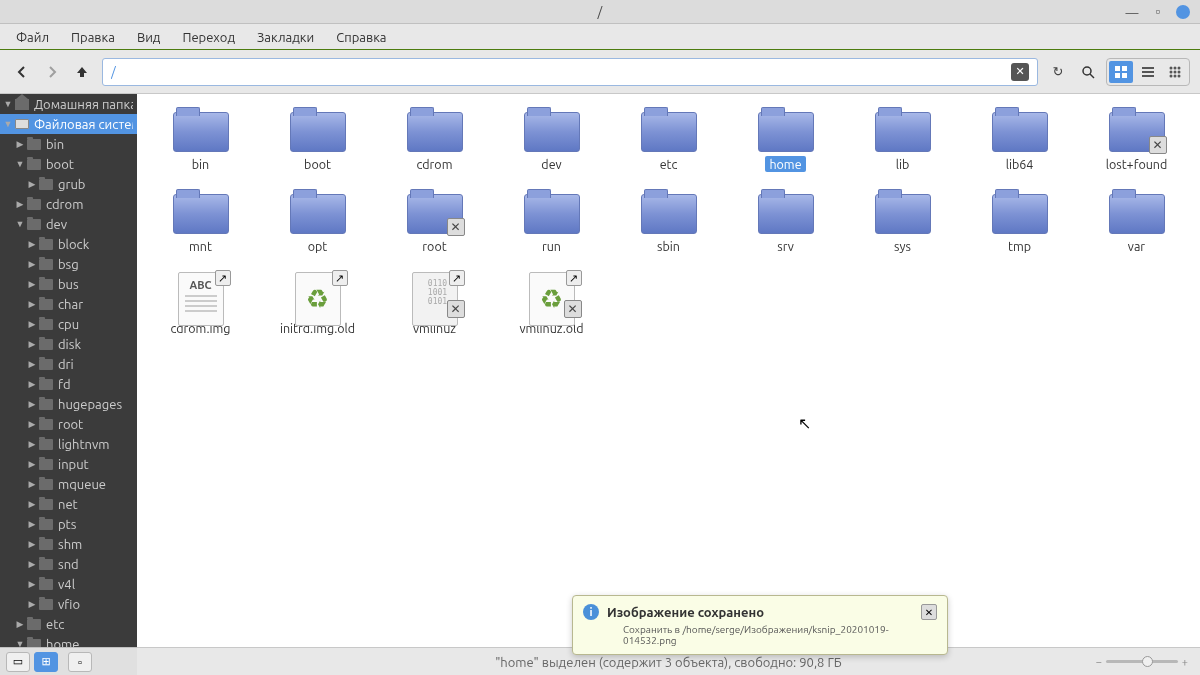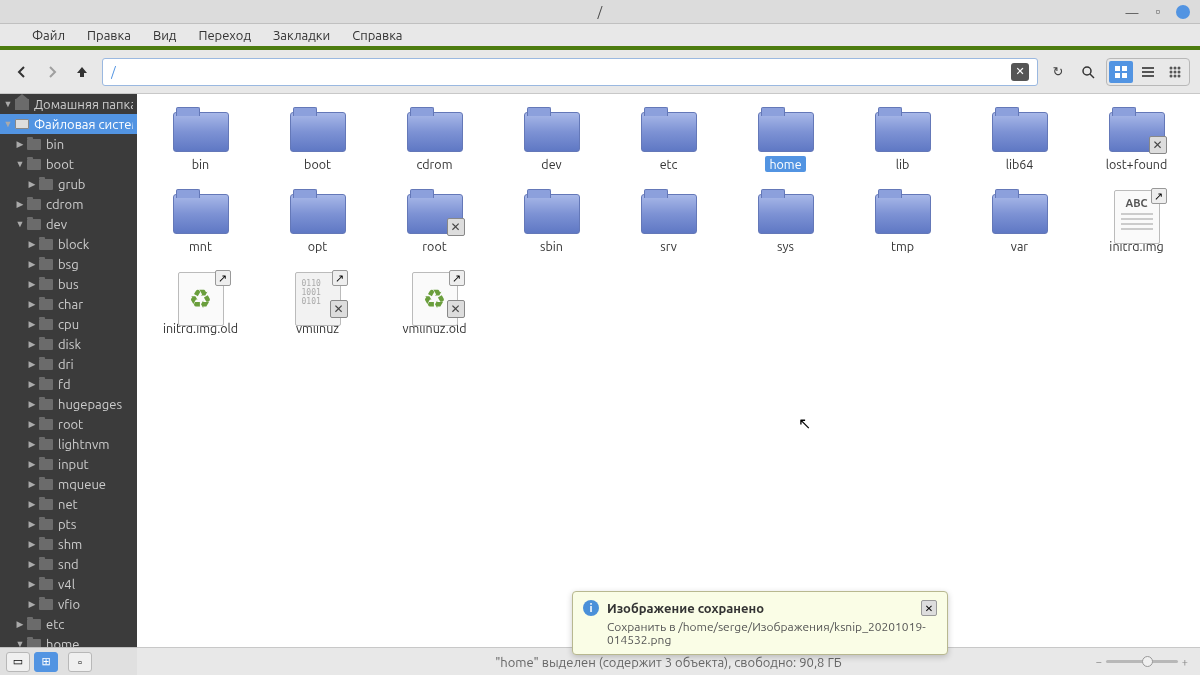--- a/index.html
+++ b/index.html
@@ -6,21 +6,21 @@
 body { width:1200px; height:675px; background:#f5f5f5; display:flex; flex-direction:column; overflow:hidden; position:relative; }
 
 
 .titlebar { height:24px; background:#dcdcdc; border-bottom:1px solid #c0c0c0; display:flex; align-items:center; position:relative; }
 .titlebar .title { position:absolute; left:50%; transform:translateX(-50%); color:#444; }
 .win-controls { margin-left:auto; display:flex; gap:10px; padding-right:10px; align-items:center; }
 .win-btn { width:16px; height:16px; display:flex; align-items:center; justify-content:center; color:#555; cursor:pointer; }
 .win-close { width:14px; height:14px; border-radius:50%; background:#5294e2; }
 
 
-.menubar { height:26px; background:#e8e8e8; border-bottom:4px solid #4d7c0f; display:flex; align-items:center; padding:0 22px; gap:2px; }
+.menubar { height:26px; background:#e8e8e8; border-bottom:1px solid #4d7c0f; display:flex; align-items:center; padding:0 6px; gap:2px; }
 .menu-item { padding:3px 10px; color:#333; cursor:pointer; }
 
 
 .toolbar { height:44px; background:#e8e8e8; border-bottom:1px solid #c8c8c8; display:flex; align-items:center; padding:0 10px; gap:8px; }
 .nav-btns { display:flex; gap:6px; }
 .tb-btn { width:24px; height:24px; display:flex; align-items:center; justify-content:center; color:#444; cursor:pointer; border-radius:3px; }
 .pathbar { flex:1; height:28px; border:1px solid #9ab8e0; border-radius:3px; background:#fff; display:flex; align-items:center; padding:0 8px; }
 .pathbar input { flex:1; border:none; outline:none; font-size:13px; color:#5294e2; }
 .clear-x { width:18px; height:18px; background:#555; border-radius:3px; color:#fff; display:flex; align-items:center; justify-content:center; font-size:11px; cursor:pointer; }
 .right-tools { display:flex; gap:6px; align-items:center; }
@@ -50,42 +50,42 @@
 .item { display:flex; flex-direction:column; align-items:center; gap:4px; cursor:pointer; }
 .item .glyph { width:56px; height:44px; position:relative; }
 .folder-icon { width:56px; height:40px; background:linear-gradient(180deg,#a8b8e8 0%,#7d92d4 50%,#5f78c4 100%); border-radius:3px; border:1px solid #6478b8; position:relative; top:4px; }
 .folder-icon::before { content:""; position:absolute; top:-6px; left:2px; width:22px; height:8px; background:#8ca0dc; border-radius:2px 2px 0 0; border:1px solid #6478b8; border-bottom:none; }
 .badge-lock { position:absolute; right:-2px; bottom:-2px; width:18px; height:18px; background:#ddd; border:1px solid #888; border-radius:2px; display:flex; align-items:center; justify-content:center; font-size:12px; color:#444; }
 .file-icon { width:46px; height:54px; background:#fafafa; border:1px solid #bbb; border-radius:2px; margin:0 auto; position:relative; }
 .file-icon.txt::after { content:"ABC"; position:absolute; top:6px; left:0; right:0; text-align:center; font-size:11px; color:#555; font-weight:bold; }
 .file-icon .lines { position:absolute; top:22px; left:6px; right:6px; }
 .file-icon .lines span { display:block; height:2px; background:#ccc; margin-bottom:3px; }
 .file-icon.recycle { display:flex; align-items:center; justify-content:center; font-size:26px; color:#6a9e3c; }
-.file-icon.bin { background:#f2f2f2; }
+.file-icon.bin { background:#f2f2f2;text-align:center; }
 .file-icon .digits { position:absolute; top:6px; left:6px; font-size:8px; color:#aaa; font-family:monospace; line-height:9px; }
 .link-badge { position:absolute; right:-2px; top:-2px; width:16px; height:16px; background:#eee; border:1px solid #999; border-radius:2px; display:flex; align-items:center; justify-content:center; font-size:11px; }
 .name { font-size:12.5px; color:#333; text-align:center; padding:1px 4px; border-radius:2px; }
 .name.sel { background:#5294e2; color:#fff; }
 
 
 .sidebar-bottom { height:28px; background:#e0e0e0; border-top:1px solid #c0c0c0; display:flex; align-items:center; padding:0 6px; gap:4px; }
 .sb-btn { width:24px; height:20px; border:1px solid #b8b8b8; border-radius:3px; background:#f0f0f0; display:flex; align-items:center; justify-content:center; font-size:11px; cursor:pointer; }
 .sb-btn.active { background:#5294e2; color:#fff; border-color:#5294e2; }
 .statusbar { position:absolute; bottom:0; left:137px; right:0; height:28px; background:#e8e8e8; border-top:1px solid #c8c8c8; display:flex; align-items:center; justify-content:center; color:#666; font-size:12.5px; }
 .zoom { position:absolute; right:12px; display:flex; align-items:center; gap:4px; }
 .slider-track { width:72px; height:3px; background:#b8b8b8; border-radius:2px; position:relative; }
 .slider-thumb { position:absolute; left:50%; top:-4px; width:11px; height:11px; background:#f0f0f0; border:1px solid #999; border-radius:50%; }
 
 
 .notif { position:absolute; bottom:20px; left:572px; width:376px; background:#fafde6; border:1px solid #b8b890; border-radius:4px; padding:8px 10px; box-shadow:0 2px 6px rgba(0,0,0,.2); }
 .notif-head { display:flex; align-items:center; gap:8px; }
 .notif-info { width:16px; height:16px; border-radius:50%; background:#4a90d9; color:#fff; display:flex; align-items:center; justify-content:center; font-size:11px; font-weight:bold; }
 .notif-title { font-weight:bold; color:#333; flex:1; }
 .notif-close { width:16px; height:16px; border:1px solid #999; border-radius:2px; background:#ddd; display:flex; align-items:center; justify-content:center; font-size:10px; cursor:pointer; }
-.notif-body { margin-top:4px; margin-left:24px; color:#555; font-size:12px; }
+.notif-body { margin-top:4px; margin-left:40px; color:#555; font-size:10px; }
 
 .cursor { position:absolute; left:798px; top:414px; font-size:16px; pointer-events:none; }
 
 svg { display:block; }
 </style>
 </head>
 <body>
 
 <div class="titlebar">
   <span class="title">/</span>
@@ -508,20 +508,26 @@
           <div class="glyph">
             <div class="folder-icon"></div>
             <div class="badge-lock">✕</div>
           </div>
           <span class="name">root</span>
         </div>
         <div class="item">
           <div class="glyph">
             <div class="folder-icon"></div>
           </div>
+          <span class="name">run</span>
+        </div>
+        <div class="item">
+          <div class="glyph">
+            <div class="folder-icon"></div>
+          </div>
           <span class="name">sbin</span>
         </div>
         <div class="item">
           <div class="glyph">
             <div class="folder-icon"></div>
           </div>
           <span class="name">srv</span>
         </div>
         <div class="item">
           <div class="glyph">
@@ -546,21 +552,21 @@
             <div class="file-icon txt">
               <div class="lines">
                 <span></span>
                 <span></span>
                 <span></span>
                 <span></span>
               </div>
             </div>
             <div class="link-badge">↗</div>
           </div>
-          <span class="name">initrd.img</span>
+          <span class="name">cdrom.img</span>
         </div>
         <div class="item">
           <div class="glyph">
             <div class="file-icon recycle">♻</div>
             <div class="link-badge">↗</div>
           </div>
           <span class="name">initrd.img.old</span>
         </div>
         <div class="item">
           <div class="glyph">

